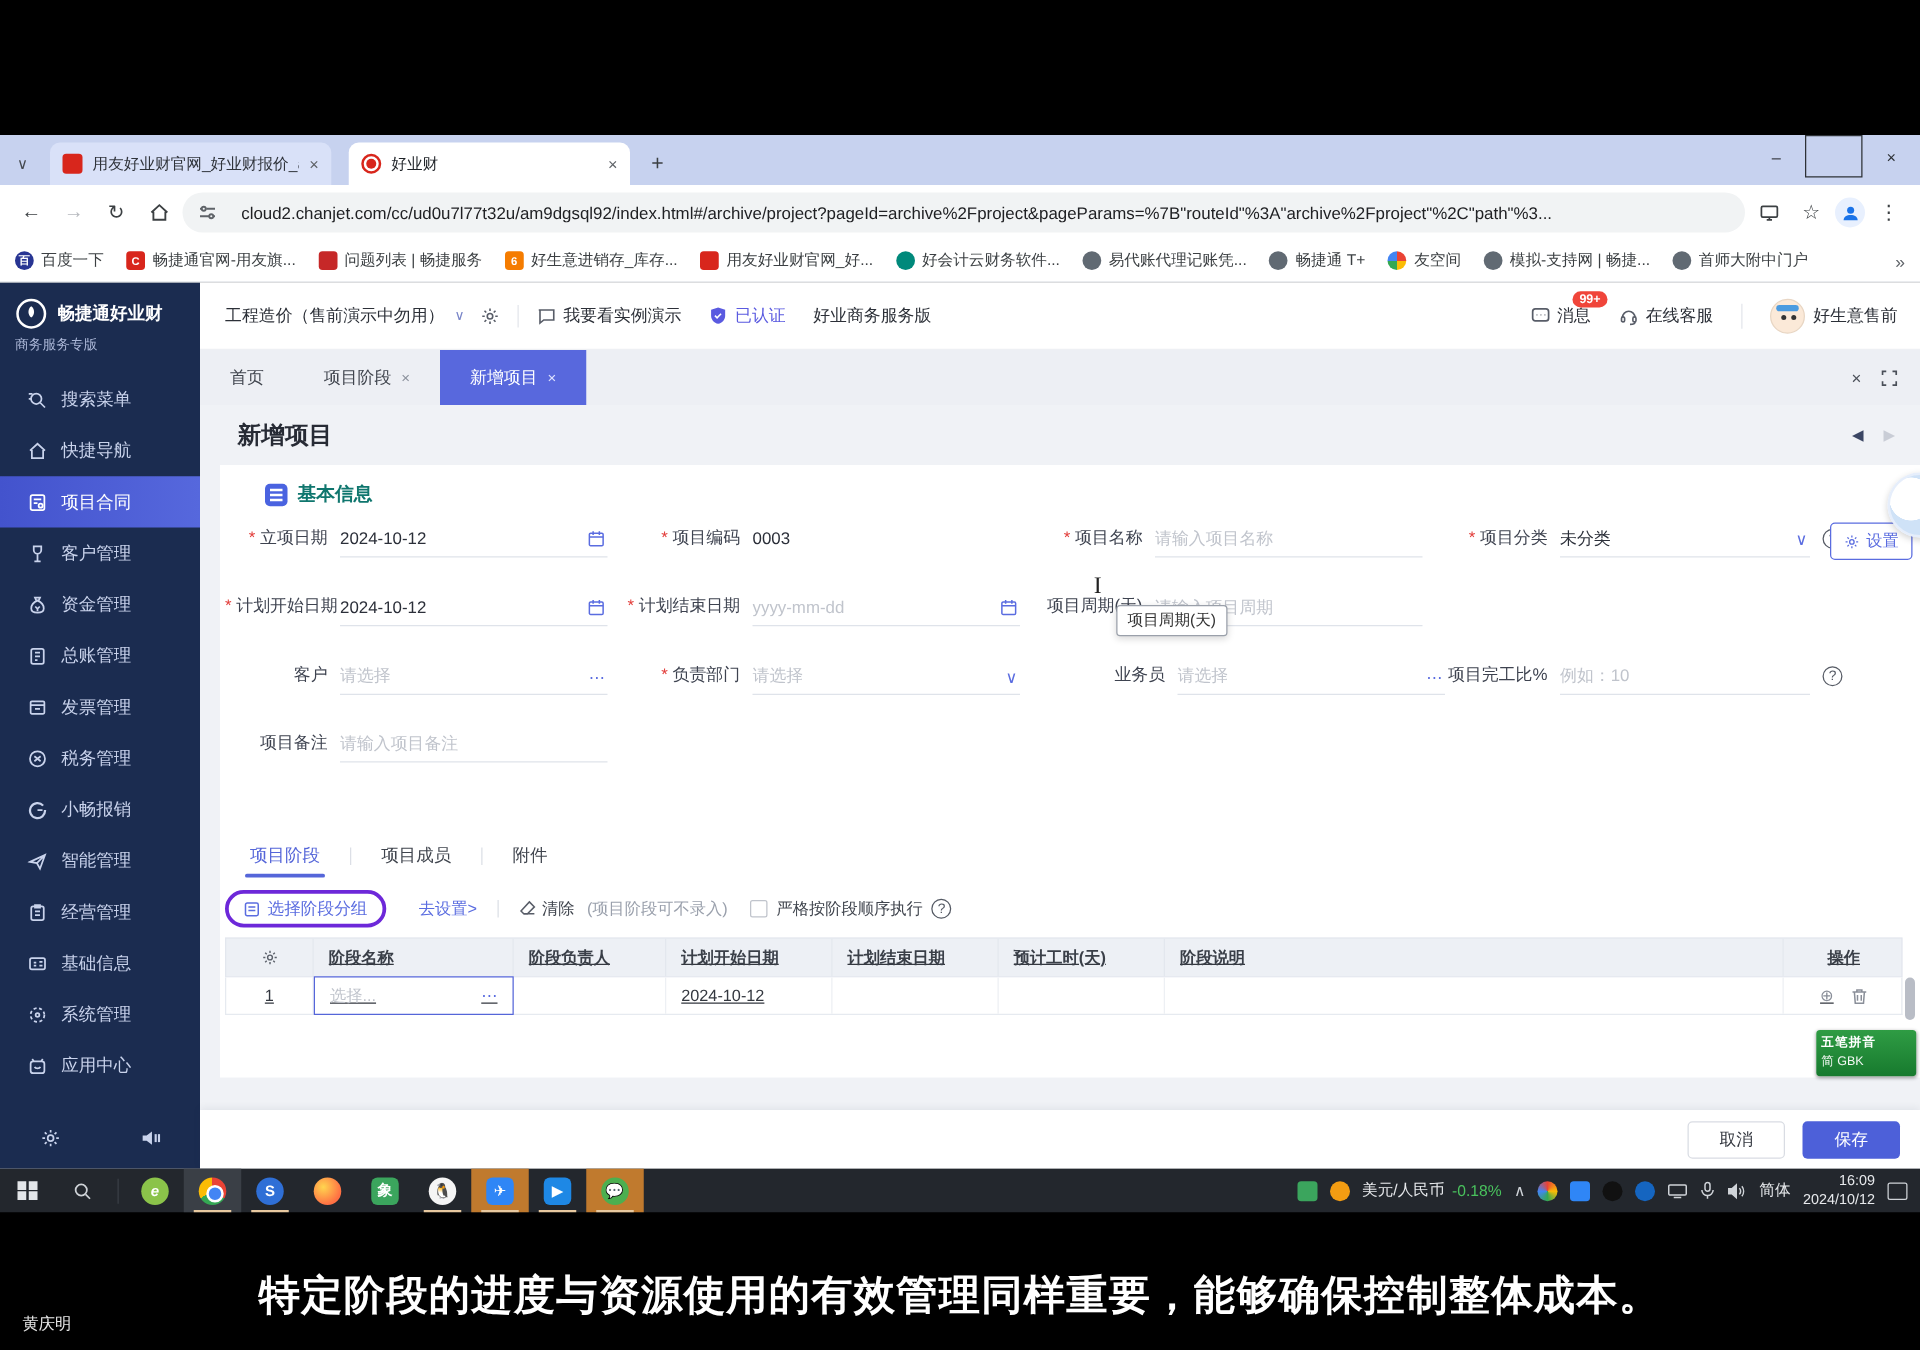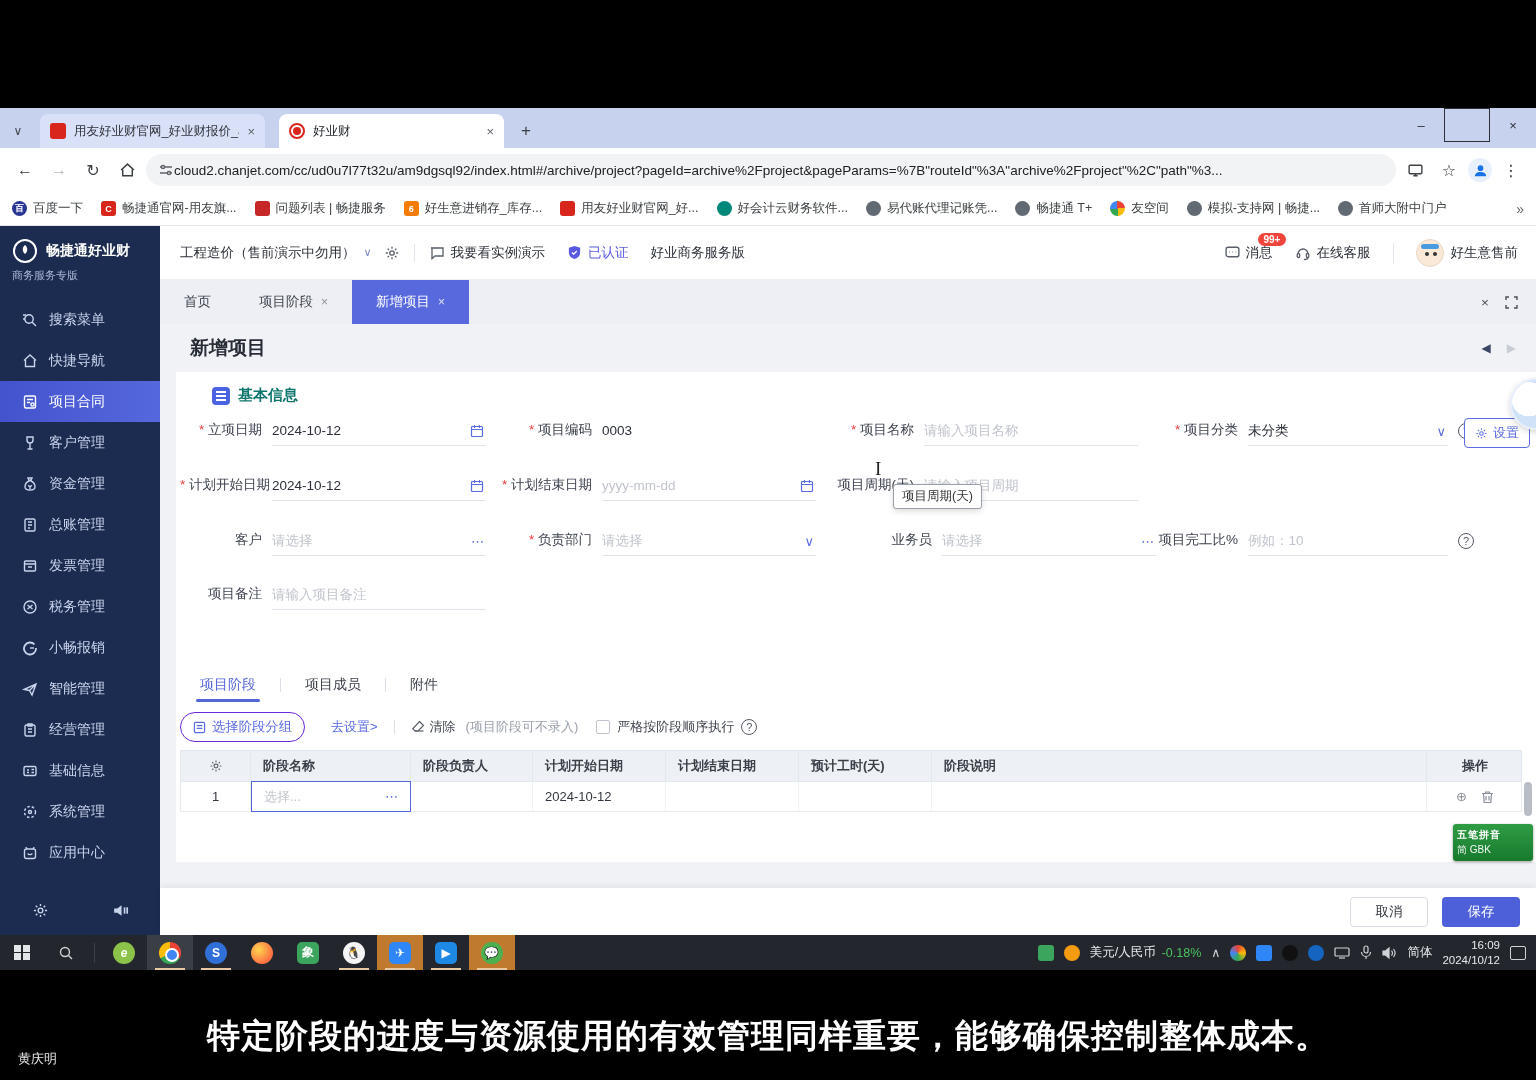--- a/index.html
+++ b/index.html
@@ -20,21 +20,21 @@
   .fav.redround { background:#fff; border-radius:50%; border:2px solid #d8261c; }
   .tab-x { color:#5f6368; font-size:13px; cursor:default; }
   .newtab-btn { width:28px; height:28px; margin:0 0 3px 8px; display:flex; align-items:center; justify-content:center; color:#3c4043; font-size:17px; }
   .win-controls { position:absolute; right:0; top:0; height:34px; display:flex; }
   .win-controls span { width:46px; height:34px; display:flex; align-items:center; justify-content:center; color:#2d3136; font-size:13px; }
   .win-box { width:9px; height:9px; border:1.2px solid #2d3136; display:inline-block; }
 
   .urlbar { position:absolute; left:0; top:148px; width:1536px; height:44px; background:#fff; display:flex; align-items:center; padding:0 10px; gap:4px; }
   .nav-ic { width:30px; height:30px; border-radius:50%; display:flex; align-items:center; justify-content:center; font-size:16px; color:#3c4043; flex:none; }
   .nav-ic.dis { color:#b6b9be; }
-  .omnibox { flex:1; height:32px; background:#f1f3f4; border-radius:16px; display:flex; align-items:center; padding:0 12px; gap:0; min-width:0; }
+  .omnibox { flex:1; height:32px; background:#f1f3f4; border-radius:16px; display:flex; align-items:center; padding:0 12px; gap:19px; min-width:0; }
   .omnibox .url { font-size:13.5px; color:#202124; white-space:nowrap; overflow:hidden; text-overflow:ellipsis; }
   .chip-ic { flex:none; width:16px; height:16px; }
   .avatar-blue { width:24px; height:24px; border-radius:50%; background:#e8f0fe; display:flex; align-items:center; justify-content:center; }
 
   .bookmarks { position:absolute; left:0; top:192px; width:1536px; height:34px; background:#fff; border-bottom:1px solid #e4e6ea; display:flex; align-items:center; padding:0 12px; gap:18px; font-size:12.5px; color:#3c4043; }
   .bm { display:flex; align-items:center; gap:6px; white-space:nowrap; }
   .bmi { width:15px; height:15px; border-radius:3px; flex:none; display:flex; align-items:center; justify-content:center; color:#fff; font-size:9px; font-weight:bold; }
   .bm-overflow { margin-left:auto; color:#5f6368; font-size:14px; }
 
   
@@ -96,30 +96,30 @@
   .tooltip { position:absolute; left:717px; top:112px; background:#fff; border:1px solid #9aa0aa; box-shadow:0 2px 6px rgba(0,0,0,.15); border-radius:3px; font-size:12.5px; color:#333; padding:3px 8px; }
   .ibeam { position:absolute; left:699px; top:86px; font-family:"Liberation Serif",serif; font-size:19px; color:#222; }
 
   .stabs { position:absolute; left:20px; top:296px; display:flex; align-items:center; height:34px; font-size:14px; color:#40454e; }
   .stab { padding:0 4px; margin:0 20px; position:relative; }
   .stab.active { color:#5566d9; }
   .stab.active::after { content:""; position:absolute; left:0; right:0; bottom:-8px; height:3px; background:#5566d9; border-radius:2px; }
   .stab-div { width:1px; height:14px; background:#dcdfe6; }
 
   .stoolbar { position:absolute; left:4px; top:340px; width:1350px; height:30px; display:flex; align-items:center; font-size:13px; color:#40454e; }
-  .group-btn { height:30px; border:1px solid #6d28d9; color:#5a6ce0; border-radius:15px; padding:0 12px; display:flex; align-items:center; gap:6px; background:#fff; }
+  .group-btn { height:30px; border:3px solid #6d28d9; color:#5a6ce0; border-radius:15px; padding:0 12px; display:flex; align-items:center; gap:6px; background:#fff; }
   .goto { color:#5a6ce0; margin-left:26px; }
   .tb-div { width:1px; height:14px; background:#dcdfe6; margin:0 16px; }
   .clear { display:flex; align-items:center; gap:5px; }
   .hint { color:#9aa0ac; margin-left:10px; }
   .strict { display:flex; align-items:center; gap:7px; margin-left:18px; }
   .cbx { width:14px; height:14px; border:1px solid #c0c4cc; border-radius:2px; background:#fff; flex:none; }
 
   .stable { position:absolute; left:4px; top:378px; width:1342px; font-size:13px; color:#33373f; }
-  .trow { display:grid; grid-template-columns:70px 160px 122px 133px 133px 133px 495px 96px; }
+  .trow { display:grid; grid-template-columns:70px 160px 122px 133px 133px 133px 495px 96px;text-decoration:underline; }
   .trow.hd { background:#edf0f5; border:1px solid #e3e7ee; height:32px; }
   .trow.hd > div { display:flex; align-items:center; padding:0 12px; font-weight:bold; color:#3a3f48; border-right:1px solid #e3e7ee; }
   .trow.hd > div:last-child { border-right:none; justify-content:center; }
   .trow.bd { background:#fff; border:1px solid #e6eaf0; border-top:none; height:30px; }
   .trow.bd > div { display:flex; align-items:center; padding:0 12px; border-right:1px solid #edf0f4; }
   .trow.bd > div:last-child { border-right:none; justify-content:center; gap:14px; color:#8a8f99; }
   .cell-focus { position:relative; border:1px solid #5566d9 !important; margin:-1px 0; background:#fff; }
   .cell-focus .uin { font-size:13px; }
   .row-no { justify-content:center; }
   .scroll-thumb { position:absolute; left:1348px; top:410px; width:8px; height:34px; background:#b9bdc6; border-radius:4px; }

